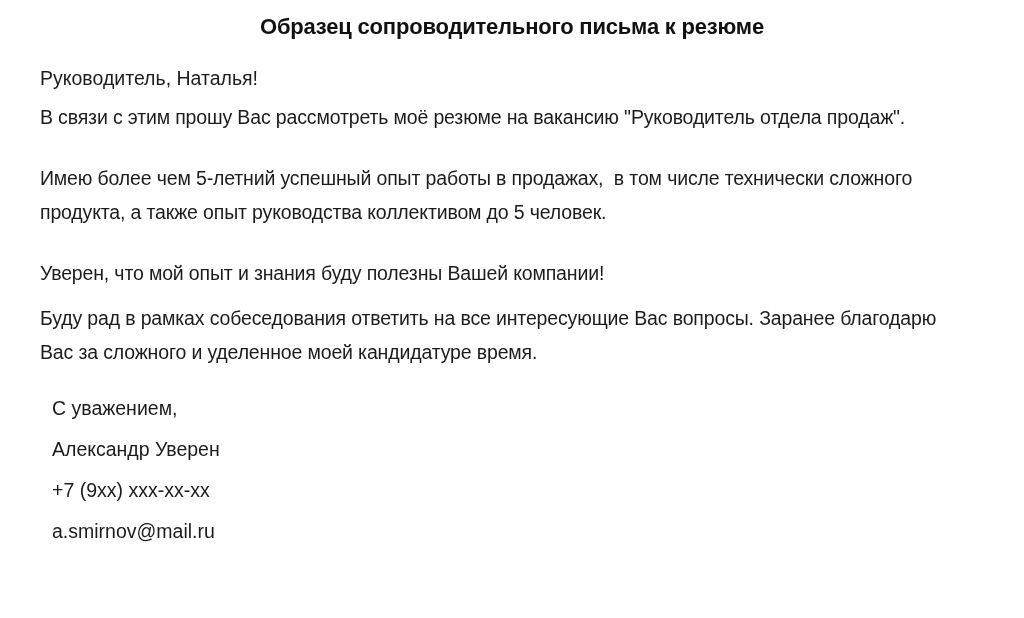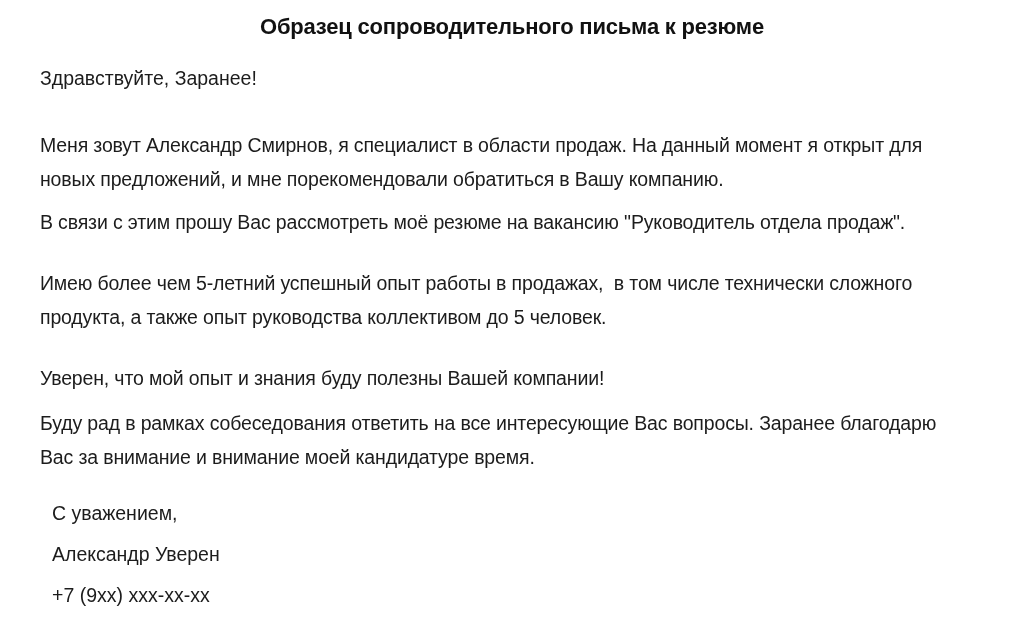--- a/index.html
+++ b/index.html
@@ -58,34 +58,32 @@
     white-space: pre-wrap;
   }
 </style>
 </head>
 <body>
 
 <div class="page">
 
   <h1 class="doc-title">Образец сопроводительного письма к резюме</h1>
 
-  <p class="greeting">Здравствуйте, Заранее!</p>
+  <p class="greeting">Руководитель, Наталья!</p>
 
-  <p class="para para-1">Меня зовут Александр Смирнов, я специалист в области продаж. На данный момент я открыт для
-новых предложений, и мне порекомендовали обратиться в Вашу компанию.</p>
 
   <p class="para para-2">В связи с этим прошу Вас рассмотреть моё резюме на вакансию "Руководитель отдела продаж".</p>
 
   <p class="para para-3">Имею более чем 5-летний успешный опыт работы в продажах,  в том числе технически сложного
 продукта, а также опыт руководства коллективом до 5 человек.</p>
 
   <p class="para para-4">Уверен, что мой опыт и знания буду полезны Вашей компании!</p>
 
   <p class="para para-5">Буду рад в рамках собеседования ответить на все интересующие Вас вопросы. Заранее благодарю
-Вас за внимание и внимание моей кандидатуре время.</p>
+Вас за сложного и уделенное моей кандидатуре время.</p>
 
   <div class="signature">
     <p class="sig-line">С уважением,</p>
     <p class="sig-line">Александр Уверен</p>
     <p class="sig-line">+7 (9xx) xxx-xx-xx</p>
     <p class="sig-line">a.smirnov@mail.ru</p>
   </div>
 
 </div>
 

